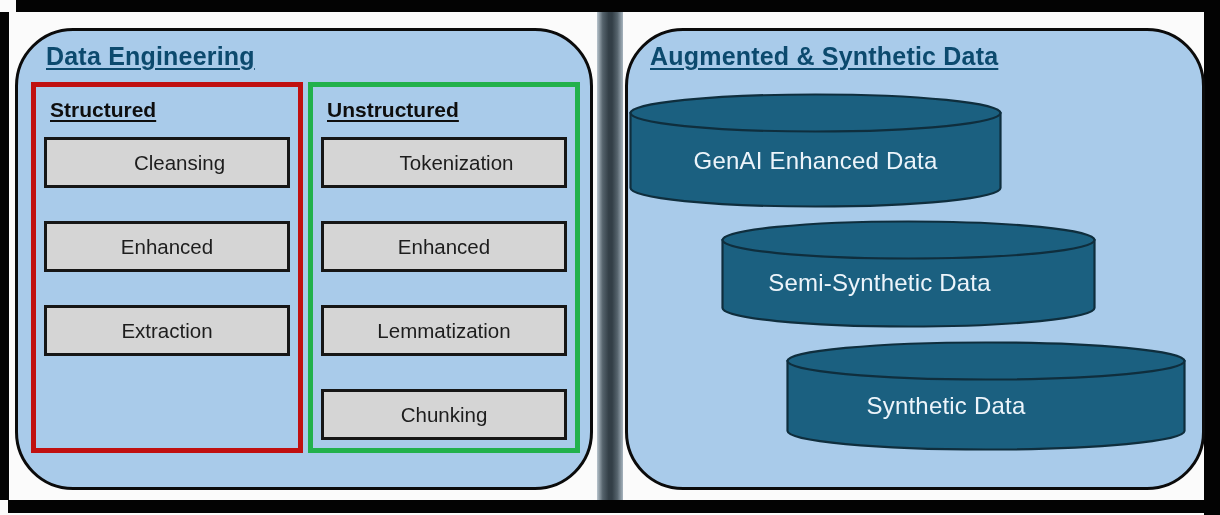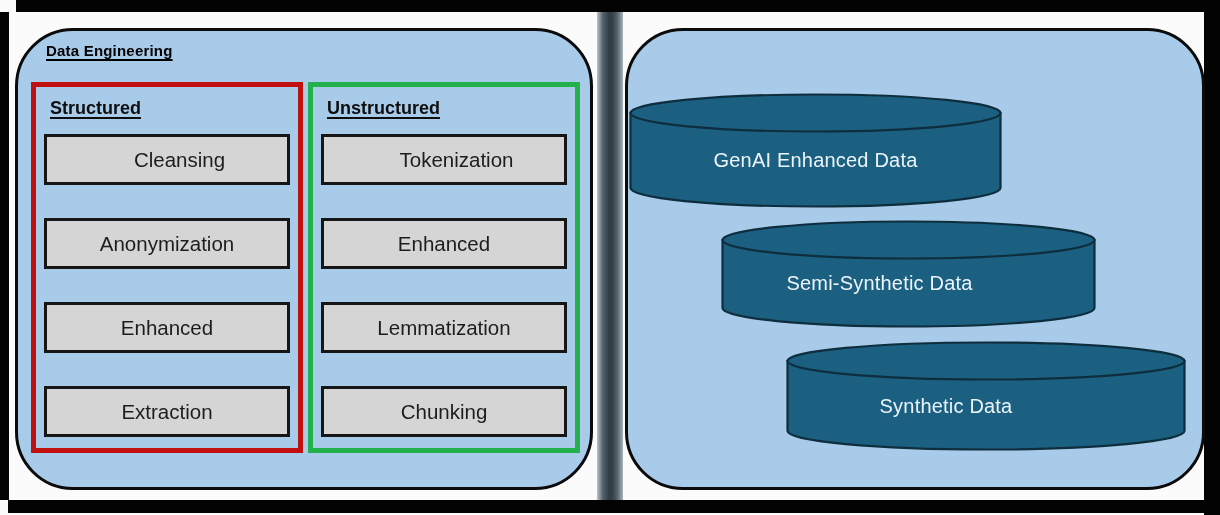--- a/index.html
+++ b/index.html
@@ -25,56 +25,56 @@
 
   
   .panel {
     top:28px; height:462px; background:#A9CBEA;
     border:3px solid #0b0b0b; border-radius:58px; box-sizing:border-box;
   }
   .panel-left  { left:15px;  width:578px; }
   .panel-right { left:625px; width:580px; }
 
   .panel-title {
-    margin:11px 0 0 28px; font-size:15px; font-weight:bold;
-    color:#000000; text-decoration:underline; text-decoration-thickness:2px;
+    margin:11px 0 0 28px; font-size:25px; font-weight:bold;
+    color:#0c4a6e; text-decoration:underline; text-decoration-thickness:2px;
     text-underline-offset:3px; letter-spacing:0.2px;
   }
   .panel-right .panel-title { margin-left:22px; }
 
   
   .cols {
     position:absolute; left:13px; right:10px; top:51px; bottom:34px;
     display:flex; gap:5px;
   }
   .group {
     flex:1; border:5px solid; box-sizing:border-box;
     padding:9px 8px 0 8px;
   }
   .group-structured   { border-color:#C01010; }
   .group-unstructured { border-color:#22B14C; }
   .group-heading {
-    margin:2px 0 0 6px; font-size:18px; font-weight:bold; color:#0e0e0e;
+    margin:2px 0 0 6px; font-size:21px; font-weight:bold; color:#0e0e0e;
     text-decoration:underline; text-decoration-thickness:2px; text-underline-offset:3px;
   }
   .pill {
     height:51px; margin:0 0 33px 0; box-sizing:border-box;
     background:#D5D5D5; border:3px solid #161616;
     display:flex; align-items:center; justify-content:center;
     font-size:20.5px; color:#1d1d1d;
   }
   .pill-first { margin-top:15px;padding-left:25px; }
 
   
   .cyl { position:absolute; }
   .cyl svg { display:block; }
   .cyl-label {
     position:absolute; left:0; right:0; display:flex;
     align-items:center; justify-content:center;
-    color:#ECF4FA; font-size:20px; letter-spacing:0.2px; white-space:nowrap;
+    color:#ECF4FA; font-size:24px; letter-spacing:0.2px; white-space:nowrap;
   }
   .cyl1 { left:1px;   top:62px;  width:373px; height:115px; }
   .cyl2 { left:93px;  top:189px; width:317px; height:108px; }
   .cyl3 { left:158px; top:310px; width:320px; height:110px; }
   .cyl1 .cyl-label { top:40px; height:55px; }
   .cyl2 .cyl-label { top:38px; height:50px; }
   .cyl3 .cyl-label { top:40px; height:50px; }
 </style>
 </head>
 <body>
@@ -85,37 +85,37 @@
 <div class="abs strip strip-right"></div>
 <div class="abs divider"></div>
 
 <section class="abs panel panel-left">
   <h2 class="panel-title">Data Engineering</h2>
   <div class="cols">
 
     <div class="group group-structured">
       <h3 class="group-heading">Structured</h3>
       <div class="pill pill-first">Cleansing</div>
-      <div class="pill">Anonymization</div>
       <div class="pill">Enhanced</div>
       <div class="pill">Extraction</div>
     </div>
 
     <div class="group group-unstructured">
       <h3 class="group-heading">Unstructured</h3>
       <div class="pill pill-first">Tokenization</div>
       <div class="pill">Enhanced</div>
       <div class="pill">Lemmatization</div>
       <div class="pill">Chunking</div>
     </div>
 
   </div>
 </section>
 
 <section class="abs panel panel-right">
+  <h2 class="panel-title">Augmented &amp; Synthetic Data</h2>
 
   <div class="cyl cyl1">
     <svg width="373" height="115" viewBox="0 0 373 115">
       <path d="M1.5 20 L1.5 95 A185 18.5 0 0 0 371.5 95 L371.5 20 Z" fill="#1B6080" stroke="#0F2E3D" stroke-width="2.2"></path>
       <ellipse cx="186.5" cy="20" rx="185" ry="18.5" fill="#1B6080" stroke="#0F2E3D" stroke-width="2.2"></ellipse>
     </svg>
     <span class="cyl-label">GenAI Enhanced Data</span>
   </div>
 
   <div class="cyl cyl2">

